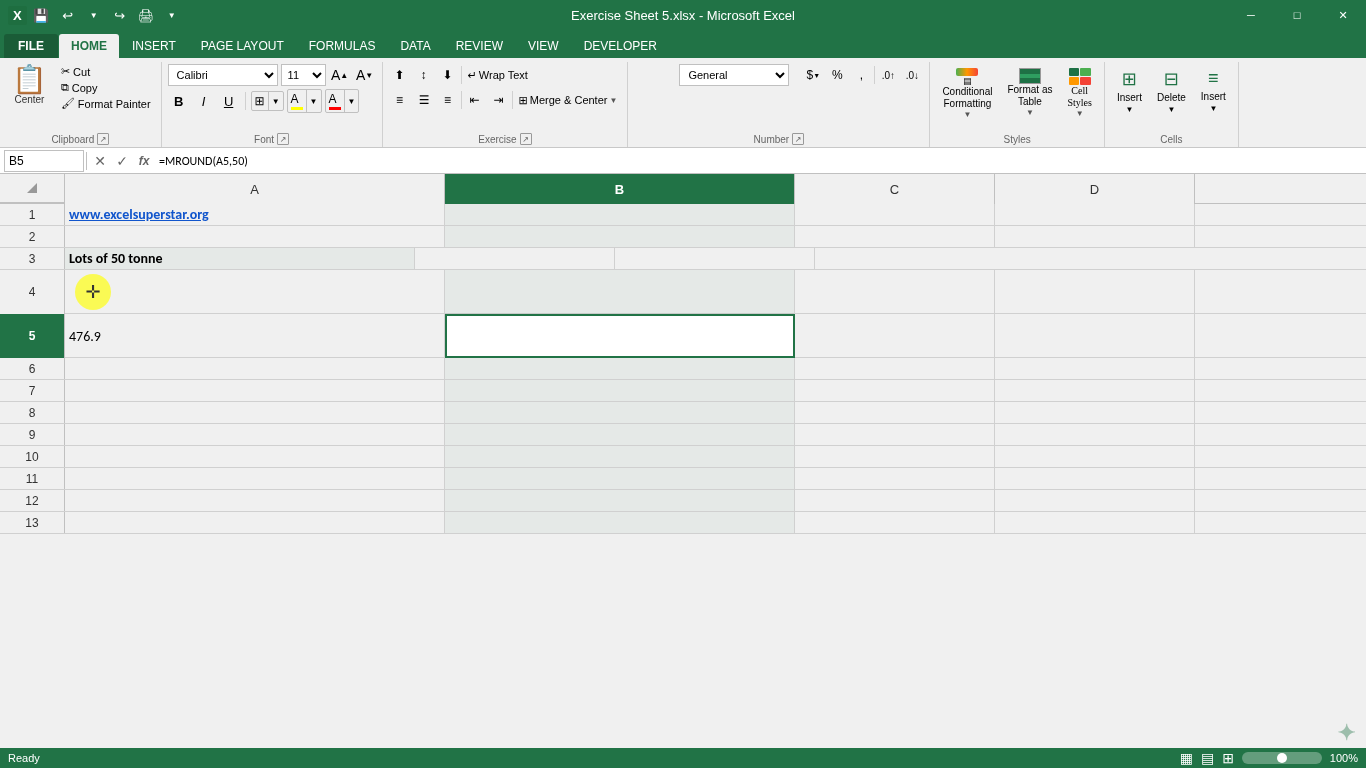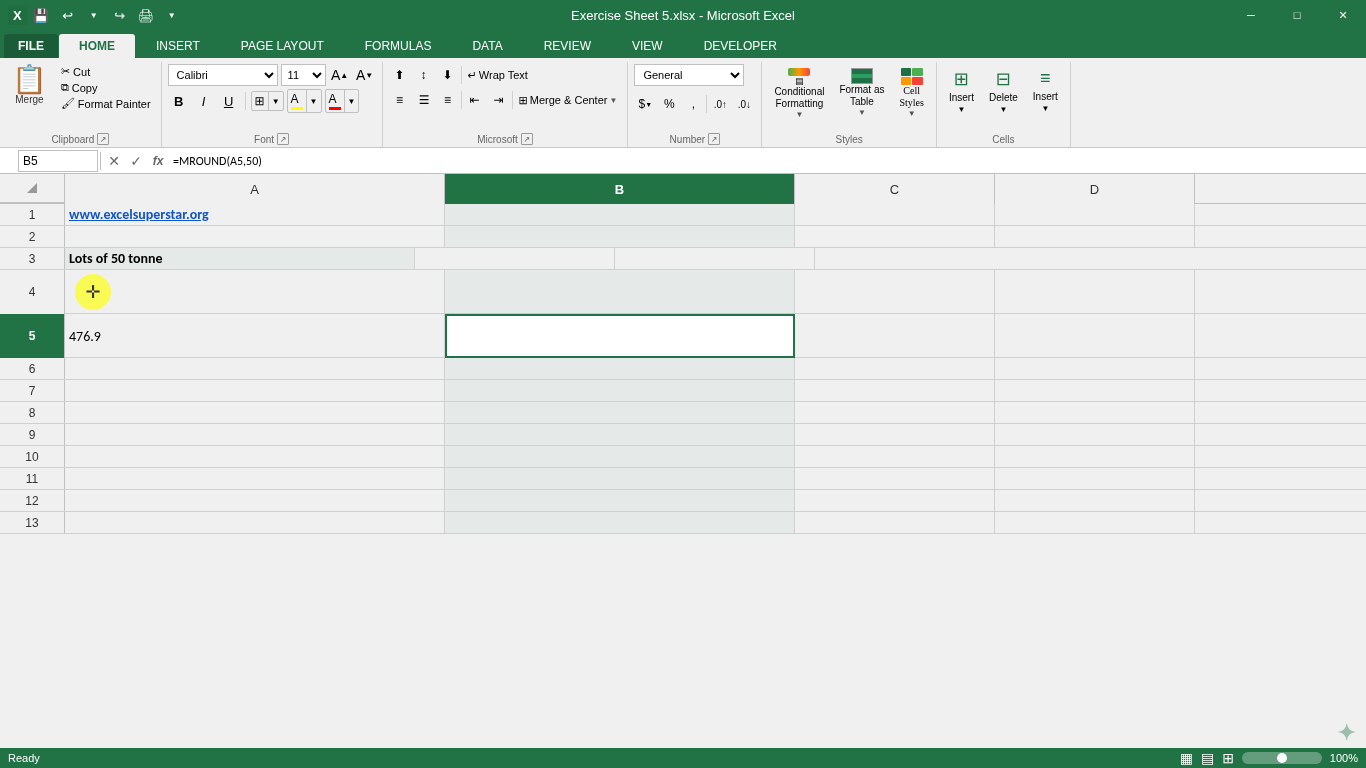--- a/index.html
+++ b/index.html
@@ -50,21 +50,21 @@
 
     
     #ribbon-tabs {
       height: 28px;
       background: #217346;
       display: flex;
       align-items: flex-end;
       padding-left: 4px;
     }
     .ribbon-tab {
-      padding: 5px 20px;
+      padding: 5px 12px;
       font-size: 12px;
       color: white;
       cursor: pointer;
       border-radius: 3px 3px 0 0;
       margin-right: 1px;
     }
     .ribbon-tab.active { background: #f0f0f0; color: #217346; font-weight: 600; }
     .ribbon-tab.file-tab { background: #1a5c37; font-weight: 600; padding: 5px 14px; }
 
     
@@ -223,21 +223,21 @@
       gap: 2px;
     }
 
     
     #formula-bar {
       height: 26px;
       background: white;
       border-bottom: 1px solid #c0c0c0;
       display: flex;
       align-items: center;
-      padding: 0 18px;
+      padding: 0 4px;
     }
     #cell-ref-box {
       width: 80px;
       height: 22px;
       border: 1px solid #c0c0c0;
       padding: 0 4px;
       font-size: 12px;
       display: flex;
       align-items: center;
     }
@@ -431,21 +431,21 @@
   <div class="ribbon-tab">DEVELOPER</div>
 </div>
 
 <div id="ribbon">
 
   <div class="ribbon-group">
     <div class="ribbon-group-content">
       <div class="clipboard-area">
         <div class="paste-btn">
           <div class="paste-icon">📋</div>
-          <div class="paste-label">Merge</div>
+          <div class="paste-label">Center</div>
         </div>
         <div class="small-btns">
           <div class="small-btn">
             <span>✂</span>
             <span>Cut</span>
           </div>
           <div class="small-btn">
             <span>⧉</span>
             <span>Copy</span>
           </div>
@@ -526,27 +526,27 @@
         <div class="icon-btn">⇥</div>
         <div style="width:1px;height:18px;background:#d0d0d0;"></div>
         <div class="merge-center-btn">
           <span>⊞</span>
           <span>Merge &amp; Center</span>
           <span class="dropdown-arrow">▼</span>
         </div>
       </div>
     </div>
     <div class="ribbon-group-label">
-      <span>Microsoft</span>
+      <span>Exercise</span>
       <span class="expand-btn">↗</span>
     </div>
   </div>
 
   <div class="ribbon-group">
-    <div class="ribbon-group-content" style="flex-direction:column;gap:7px;">
+    <div class="ribbon-group-content" style="flex-direction:row;gap:13px;margin-left:45px;">
       <div>
         <select class="num-format-select">
           <option>General</option>
         </select>
       </div>
       <div class="align-row">
         <div class="icon-btn">$<span style="font-size:7px;">▼</span></div>
         <div class="icon-btn">%</div>
         <div class="icon-btn">,</div>
         <div style="width:1px;height:18px;background:#d0d0d0;"></div>

